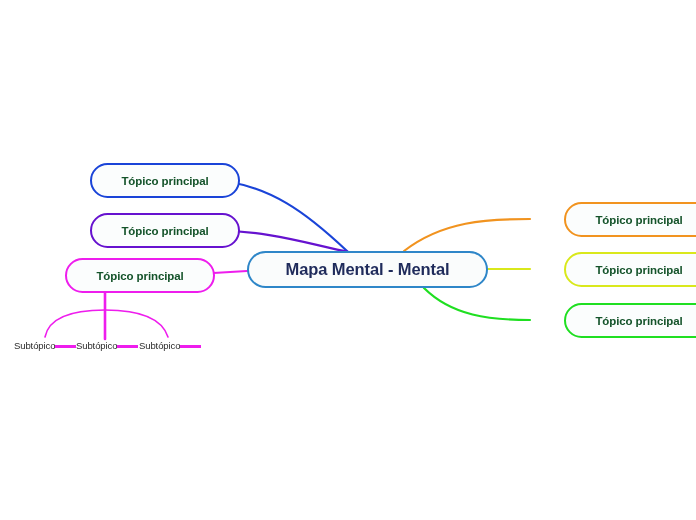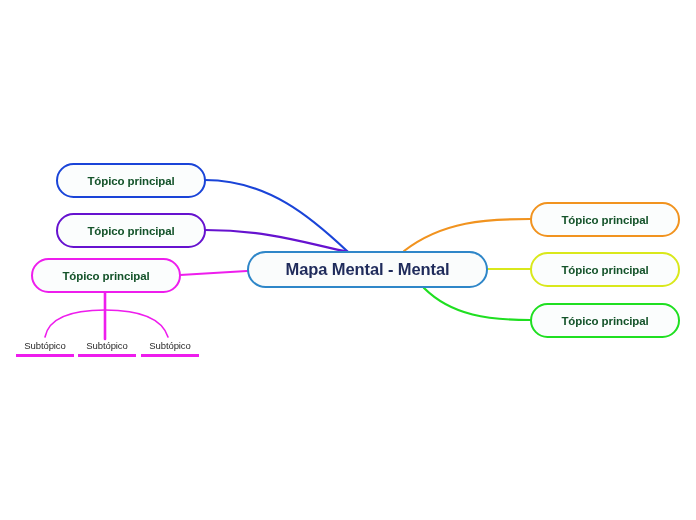--- a/index.html
+++ b/index.html
@@ -55,39 +55,39 @@
   #node-center .node-label {
     font-size: 16.5px;
     color: #1f2b5b;
   }
 
   
   .topic {
     width: 150px;
     height: 35px;
     border-width: 2px;
+    margin-left: 34px;
   }
   .topic .node-label {
     font-size: 11.5px;
     color: #14532a;
   }
 
   #node-left-1 { left: 56px;  top: 163px; border-color: #1a44d8; }
   #node-left-2 { left: 56px;  top: 213px; border-color: #6612cf; }
   #node-left-3 { left: 31px;  top: 258px; border-color: #ee1ded; }
   #node-right-1 { left: 530px; top: 202px; border-color: #f1931f; }
   #node-right-2 { left: 530px; top: 252px; border-color: #d9e81b; }
   #node-right-3 { left: 530px; top: 303px; border-color: #1fdf21; }
 
   
   .subtopic {
     position: absolute;
     box-sizing: border-box;
     display: flex;
-    flex-direction: column;
     align-items: center;
     width: 62px;
   }
   .subtopic .node-label {
     font-size: 9.5px;
     font-weight: normal;
     color: #2a2a2a;
     line-height: 13px;
   }
   .subtopic .underline {

